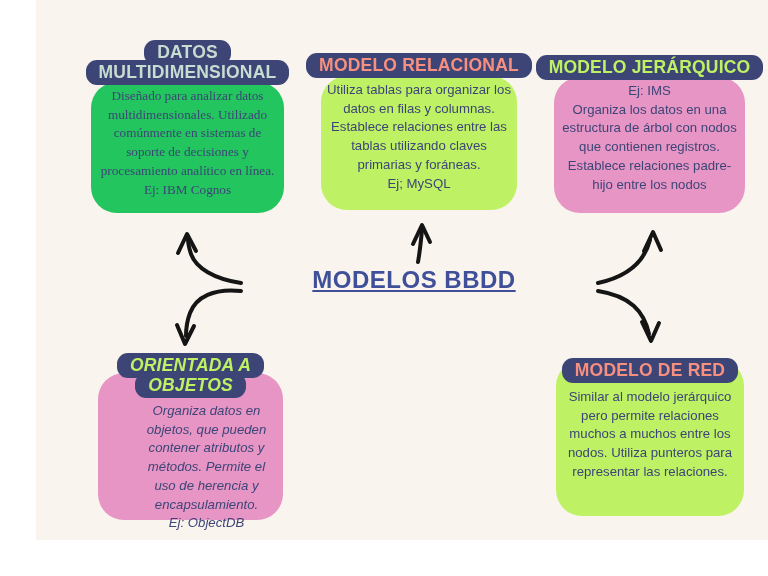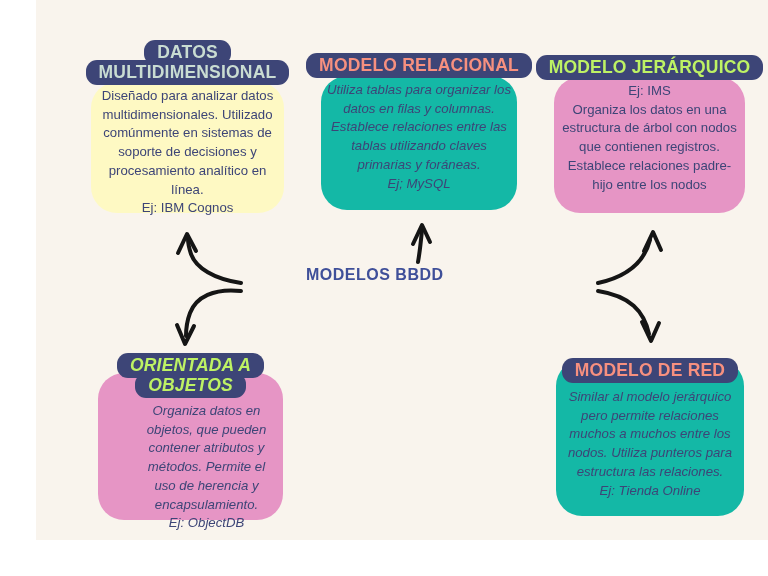--- a/index.html
+++ b/index.html
@@ -20,31 +20,32 @@
     padding:2px 13px;line-height:1.2;
   }
   .badge-line + .badge-line{margin-top:-5px;}
   .body{
     position:relative;z-index:1;width:100%;box-sizing:border-box;
     border-radius:26px;
     color:#3d4577;font-size:13.2px;line-height:1.42;text-align:center;
     padding:5px 6px;
   }
   .body p{margin:0;}
-  .node--mint  .body{background:#fef9c3;}
+  .node--mint  .body{background:#22c55e;font-family:Liberation Serif, serif;}
   .node--mint  .badge-line{color:#c9dcd2;}
-  .node--salmon .body{background:#14b8a6;font-style:italic;}
+  .node--salmon .body{background:#bef264;}
   .node--salmon .badge-line{color:#f7907f;}
   .node--pink  .body{background:#e695c5;}
   .node--pink  .badge-line{color:#bef264;}
   .center-title{
     position:absolute;left:270px;top:266px;width:216px;
-    text-align:left;
-    font-size:16px;font-weight:bold;letter-spacing:.5px;
+    text-align:center;
+    font-size:24px;font-weight:bold;letter-spacing:.5px;
     color:#3f4f99;
+    text-decoration:underline;
   }
   .arrows{position:absolute;left:0;top:0;pointer-events:none;}
 </style>
 </head>
 <body>
 
 <div class="canvas">
 
   <div class="node node--mint" style="left:55px;top:40px;width:193px;">
     <div class="badge-stack">
@@ -86,22 +87,21 @@
       <p>Organiza datos en objetos, que pueden contener atributos y métodos. Permite el uso de herencia y encapsulamiento.</p>
       <p>Ej: ObjectDB</p>
     </div>
   </div>
 
   <div class="node node--salmon" style="left:520px;top:358px;width:188px;border-radius:18px;">
     <div class="badge-stack">
       <span class="badge-line">MODELO DE RED</span>
     </div>
     <div class="body" style="margin-top:-23px;height:156px;padding-top:28px;">
-      <p>Similar al modelo jerárquico pero permite relaciones muchos a muchos entre los nodos. Utiliza punteros para estructura las relaciones.</p>
-      <p>Ej: Tienda Online</p>
+      <p>Similar al modelo jerárquico pero permite relaciones muchos a muchos entre los nodos. Utiliza punteros para representar las relaciones.</p>
     </div>
   </div>
 
   <div class="center-title">MODELOS BBDD</div>
 
   <svg class="arrows" width="768" height="576" viewBox="0 0 768 576">
     <g stroke="#151515" stroke-width="4" fill="none" stroke-linecap="round" stroke-linejoin="round">
 
       <path d="M205,283 C178,279 160,268 155,254 C153,248 152,243 152,239"></path>
       <path d="M142,253 L151,234 L160,251"></path>

